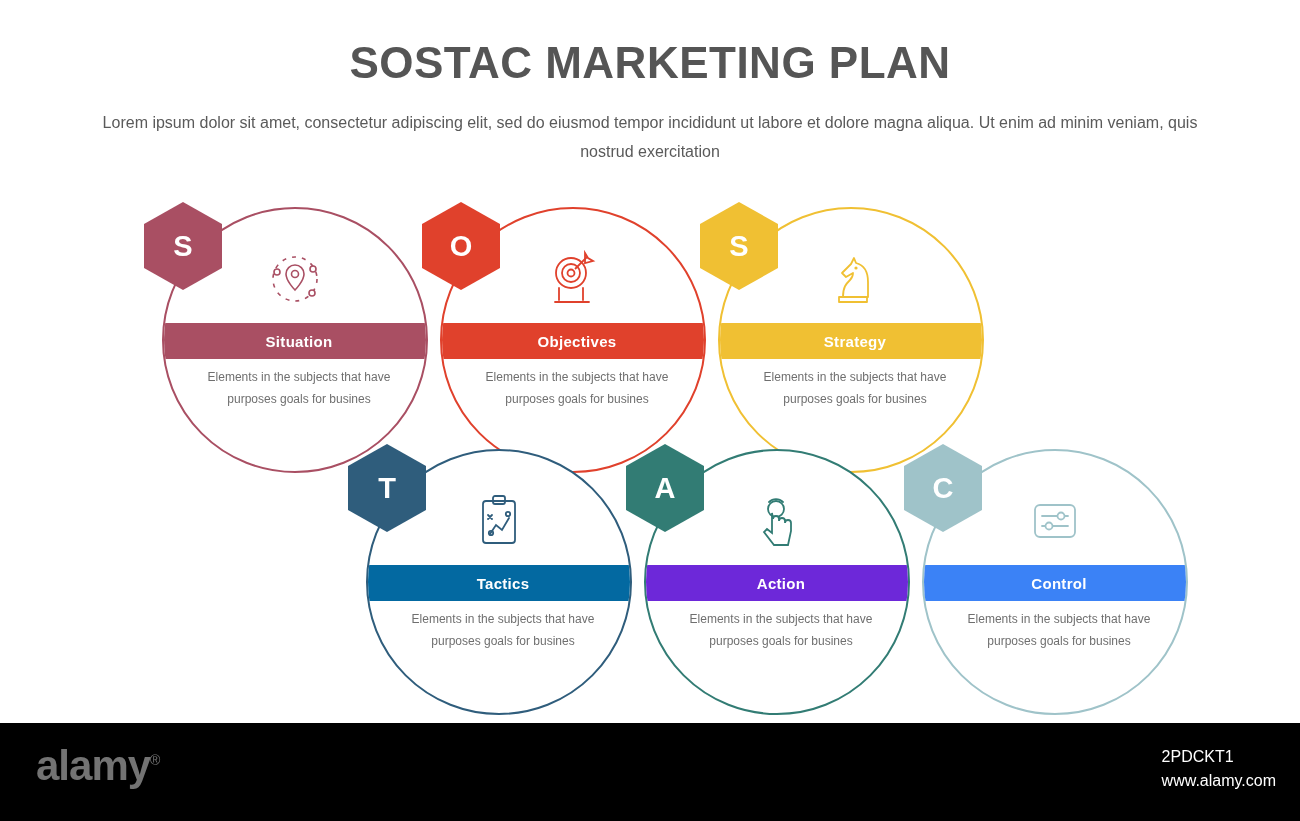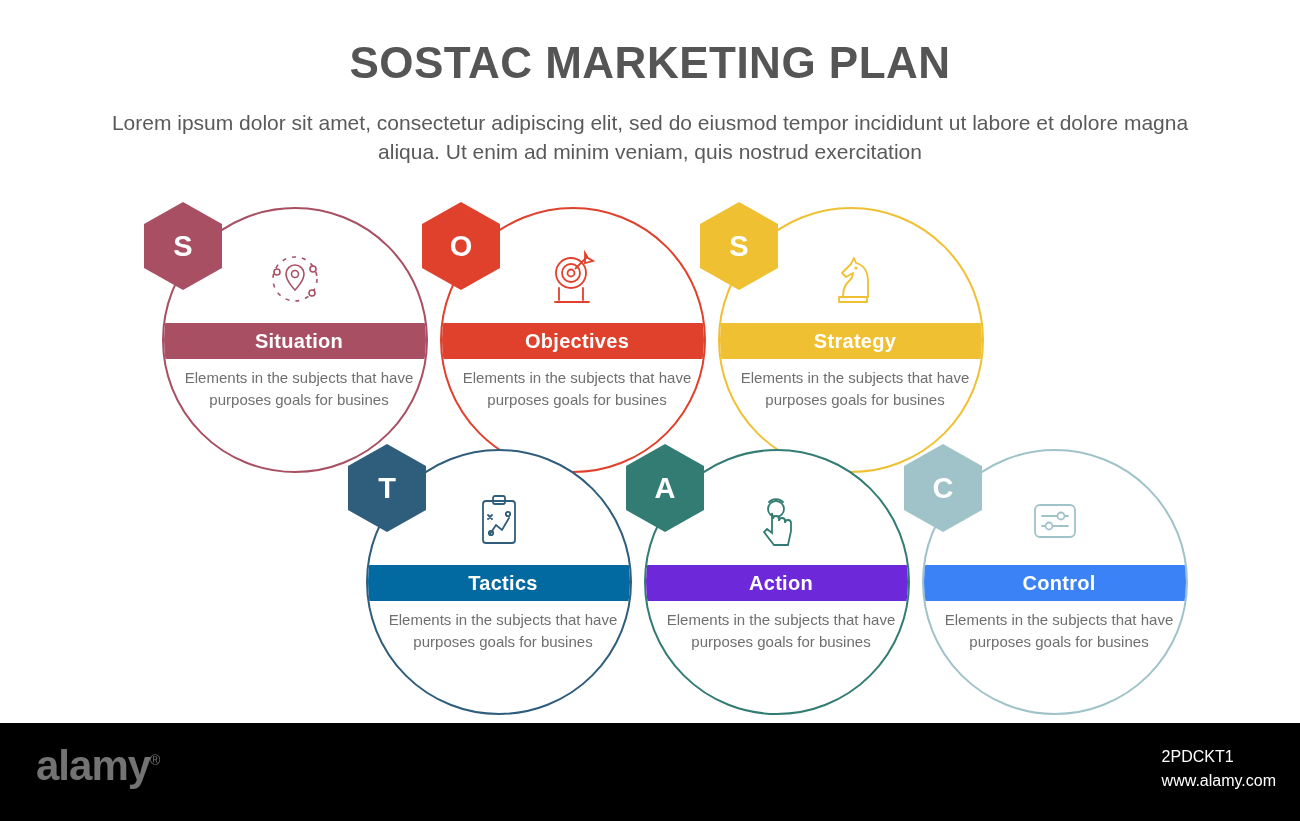--- a/index.html
+++ b/index.html
@@ -32,21 +32,21 @@
     font-weight: bold;
     letter-spacing: 0.5px;
     color: #555555;
   }
   .subtitle {
     position: absolute;
     left: 100px;
     top: 108px;
     width: 1100px;
     text-align: center;
-    font-size: 21px;
+    font-size: 16px;
     line-height: 29px;
     color: #5a5a5a;
   }
   .watermark {
     position: absolute;
     left: 540px;
     top: 318px;
     font-size: 46px;
     font-weight: bold;
     color: rgba(170,130,110,0.16);
@@ -83,31 +83,31 @@
   .band {
     position: absolute;
     left: 0;
     top: 114px;
     width: 270px;
     height: 36px;
     display: flex;
     align-items: center;
     justify-content: center;
     color: #ffffff;
-    font-size: 20px;
+    font-size: 15px;
     font-weight: bold;
     letter-spacing: 0.3px;
   }
   .desc {
     position: absolute;
     left: 18px;
     top: 158px;
     width: 234px;
     text-align: center;
-    font-size: 15px;
+    font-size: 12px;
     line-height: 21.5px;
     color: #6f6f6f;
   }
   .icon-wrap {
     position: absolute;
     left: 50%;
     top: 38px;
     transform: translateX(-50%);
     width: 64px;
     height: 64px;

